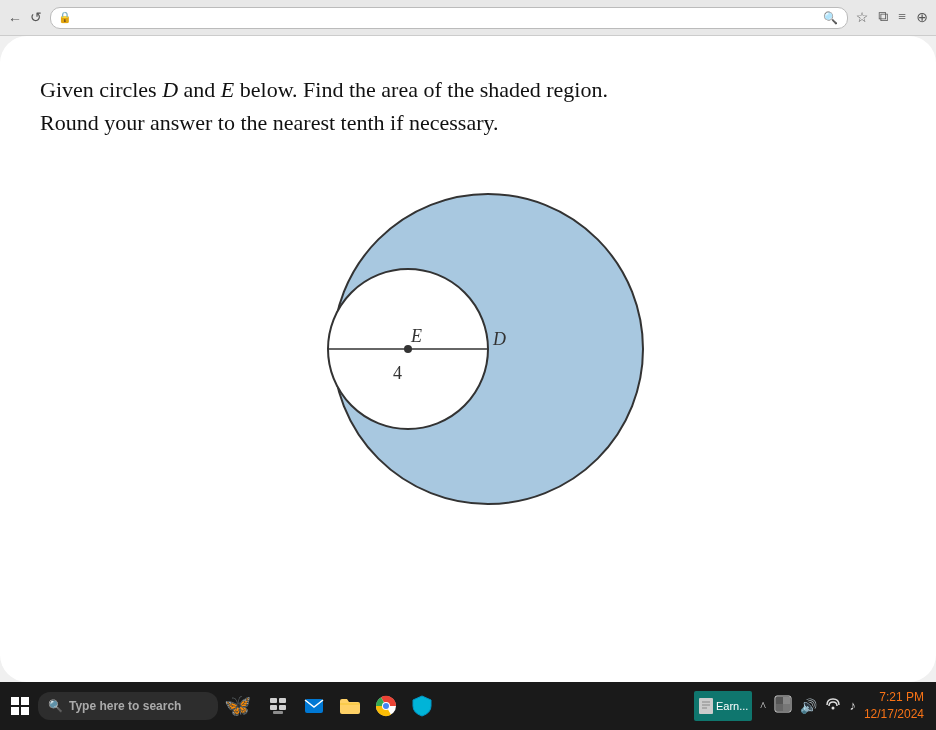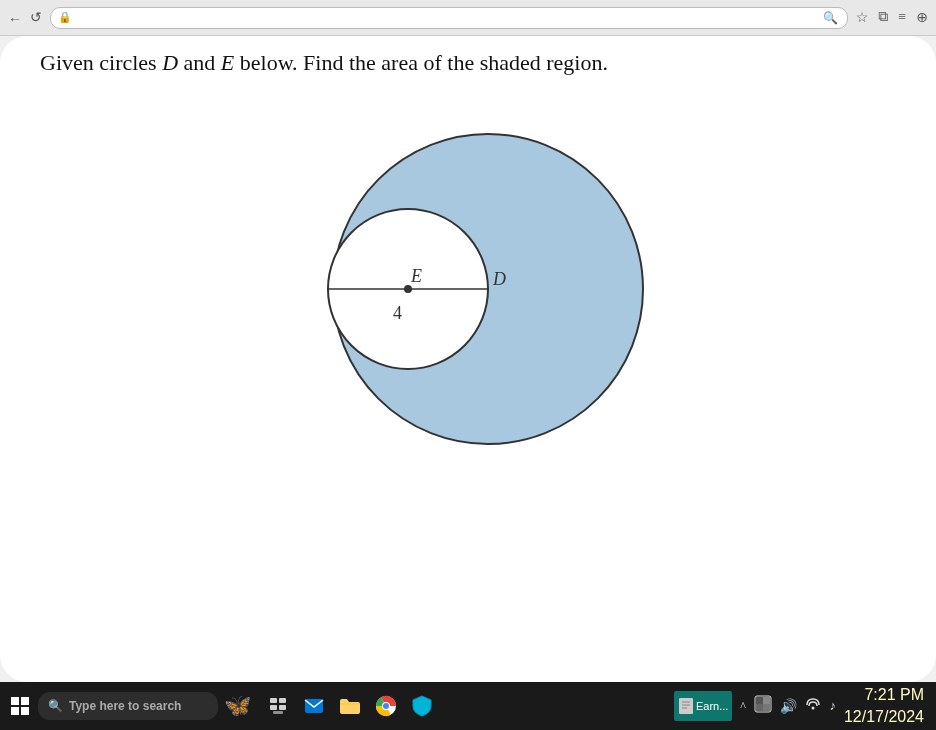--- a/index.html
+++ b/index.html
@@ -49,21 +49,21 @@
       gap: 10px;
       color: #555;
       font-size: 14px;
     }
 
     
     .main-content {
       width: 100%;
       height: calc(100% - 36px - 48px);
       background: white;
-      padding: 10px 40px;
+      padding: 37px 40px;
       overflow: hidden;
       border-radius: 27px;
     }
 
     .problem-text {
       font-size: 22px;
       line-height: 1.5;
       color: #111;
       margin-bottom: 20px;
     }
@@ -158,22 +158,22 @@
     .taskbar-right {
       margin-left: auto;
       display: flex;
       align-items: center;
       gap: 8px;
       padding-right: 8px;
     }
 
     .clock {
       text-align: right;
-      color: #fef9c3;
-      font-size: 16px;
+      color: #f97316;
+      font-size: 12px;
       font-family: Arial, sans-serif;
       line-height: 1.4;
     }
 
     .earn-label {
       background: #0f766e;
       color: white;
       font-size: 11px;
       font-family: Arial, sans-serif;
       padding: 2px 4px;
@@ -199,20 +199,21 @@
     <span>☆</span>
     <span>⧉</span>
     <span>≡</span>
     <span>⊕</span>
   </div>
 </div>
 
 <div class="main-content">
   <div class="problem-text">
     <span>Given circles <em>D</em> and <em>E</em> below. Find the area of the shaded region.</span><br>
+    <span>Round your answer to the nearest tenth if necessary.</span>
   </div>
 
   <div class="diagram-area">
     <svg class="diagram-svg" viewBox="0 0 380 380" xmlns="http://www.w3.org/2000/svg">
 
       <circle cx="210" cy="190" r="155" fill="#a8c8e0" stroke="#333" stroke-width="2"></circle>
 
       <circle cx="130" cy="190" r="80" fill="white" stroke="#333" stroke-width="2"></circle>
 
       <line x1="50" y1="190" x2="210" y2="190" stroke="#333" stroke-width="1.5"></line>

